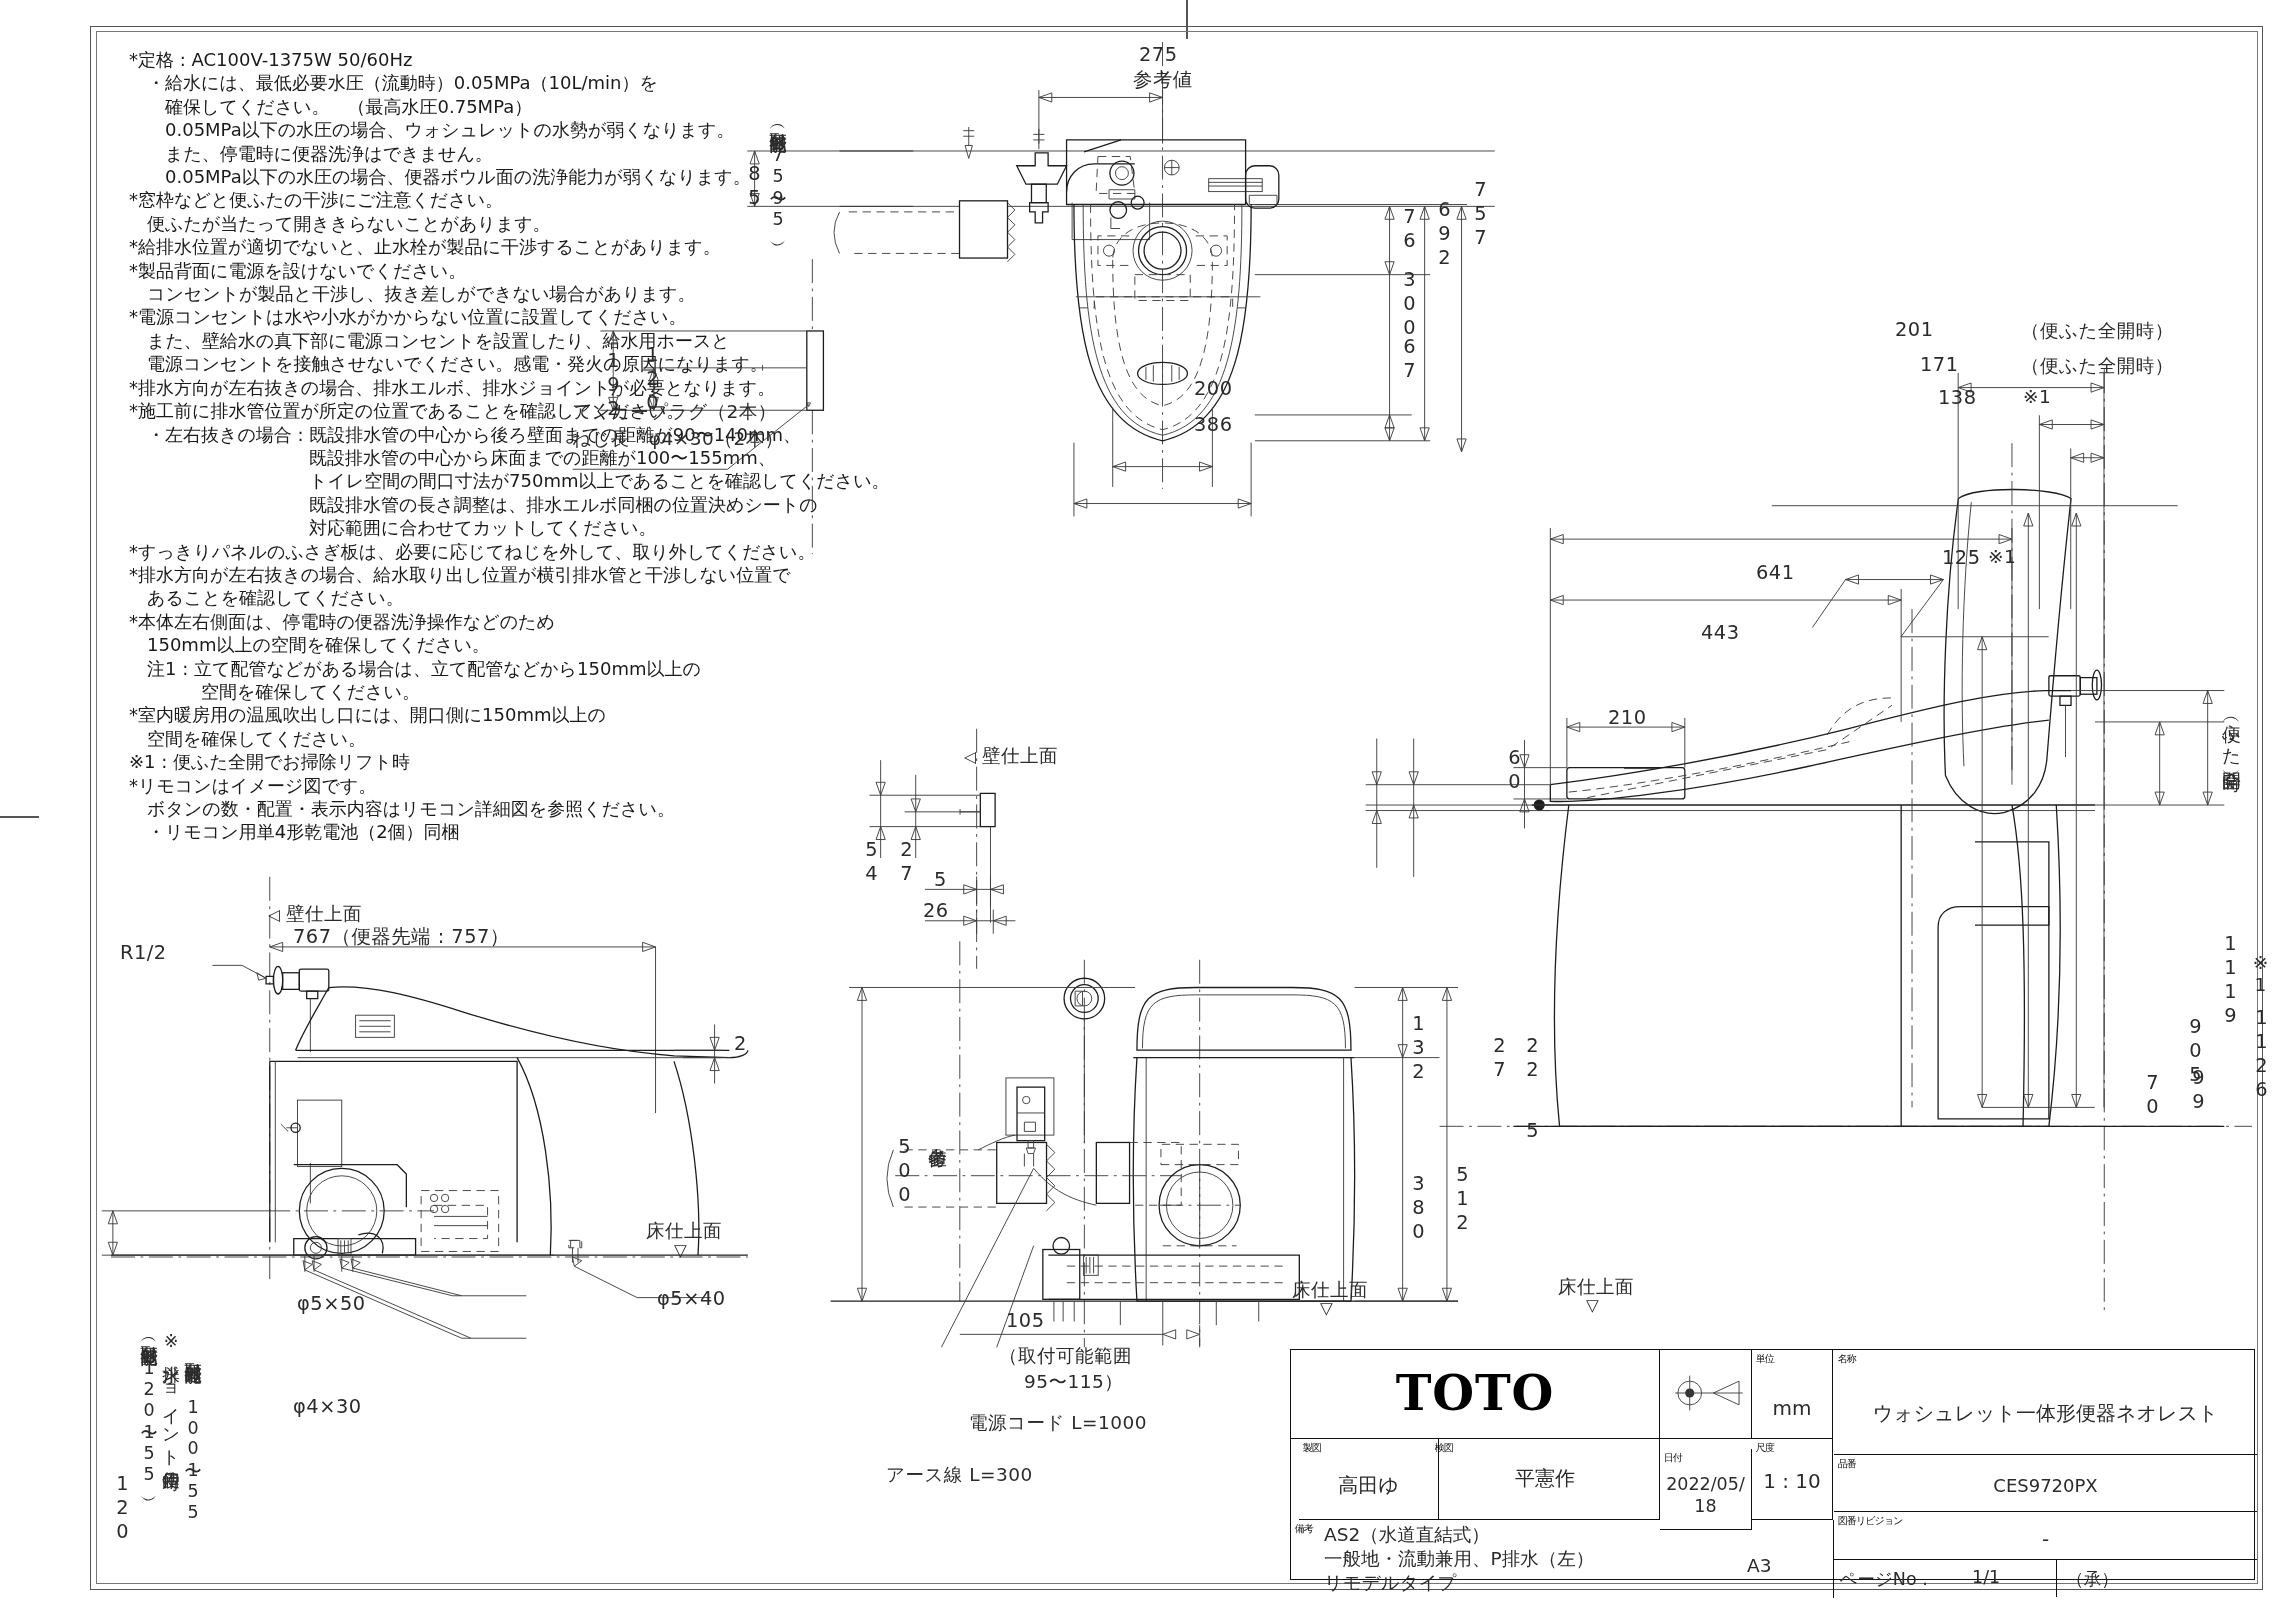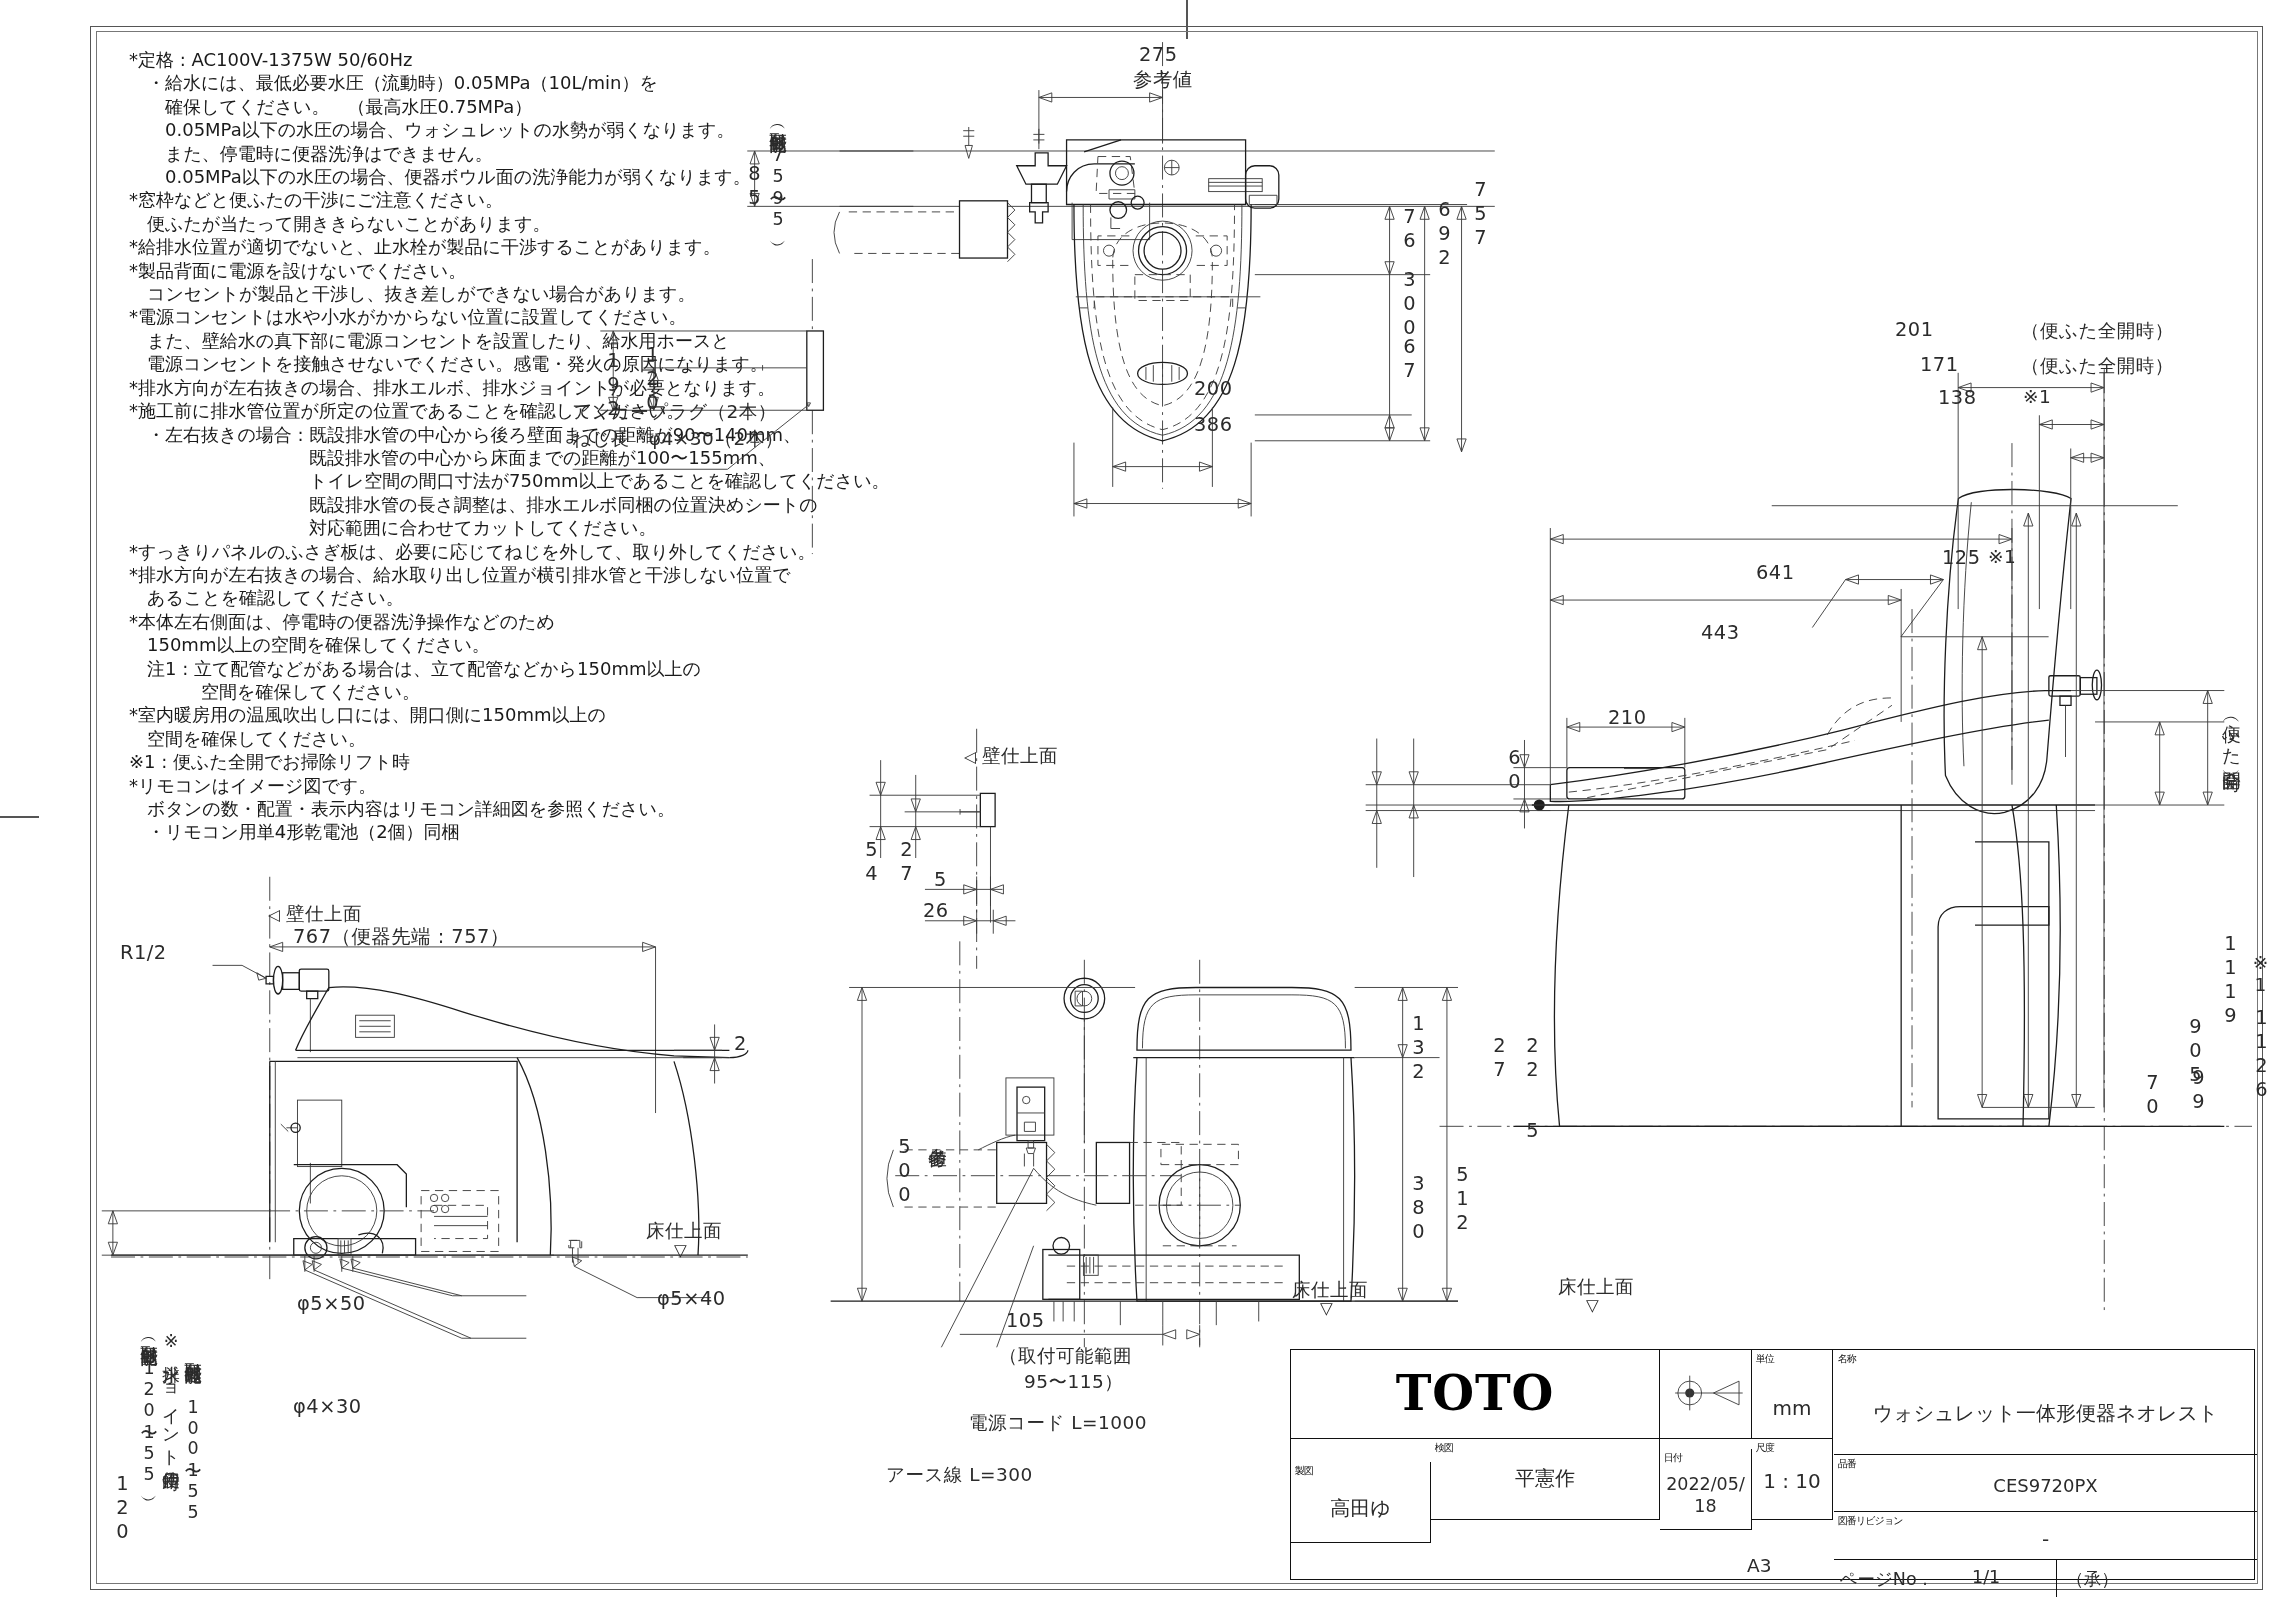--- a/index.html
+++ b/index.html
@@ -552,36 +552,42 @@
         <circle cx="18" cy="23" r="5" fill="#333"></circle>
         <path class="stkT" d="M18 4 L18 42 M2 23 L38 23"></path>
         <path class="stkT" d="M44 23 L72 10 L72 36 Z"></path>
         <path class="stkT" d="M38 23 L76 23"></path>
       </svg>
     </div>
     <div class="cell" style="left:461px;top:0;width:81px;height:89px;">
       <div class="lbl">単位</div>
       <div class="val" style="top:46px;">mm</div>
     </div>
-    <div class="cell" style="left:0;top:89px;width:140px;height:81px;margin-top:23px;">
+    <div class="cell" style="left:8px;top:89px;width:140px;height:81px;">
       <div class="lbl">製図</div>
       <div class="val" style="top:33px;">高田ゆ</div>
     </div>
     <div class="cell" style="left:140px;top:89px;width:229px;height:81px;">
       <div class="lbl">検図</div>
       <div class="val" style="top:26px;">平憲作</div>
     </div>
     <div class="cell" style="left:369px;top:99px;width:92px;height:81px;">
       <div class="lbl">日付</div>
       <div class="val" style="top:24px;font-size:17.5px;line-height:22px;word-break:break-all;padding:0 2.8px;box-sizing:border-box;">2022/05/18</div>
     </div>
     <div class="cell" style="left:461px;top:89px;width:81px;height:81px;">
       <div class="lbl">尺度</div>
       <div class="val" style="top:29.5px;">1 : 10</div>
     </div>
+    <div class="cell" style="left:0;top:170px;width:543px;height:78px;border-bottom:none;">
+      <div class="lbl">備考</div>
+      <div style="position:absolute;left:33px;top:1.8px;font-size:18.5px;color:#2b2b2b;">AS2（水道直結式）</div>
+      <div style="position:absolute;left:33px;top:26px;font-size:18.5px;color:#2b2b2b;">一般地・流動兼用、P排水（左）</div>
+      <div style="position:absolute;left:33px;top:50px;font-size:18.5px;color:#2b2b2b;">リモデルタイプ</div>
+    </div>
     <div style="position:absolute;left:456px;top:205px;font-size:18.5px;color:#2b2b2b;">A3</div>
 
     <div class="cell" style="left:543px;top:0;width:423px;height:105px;border-right:none;">
       <div class="lbl">名称</div>
       <div class="val" style="top:50px;font-size:20px;">ウォシュレット一体形便器ネオレスト</div>
     </div>
     <div class="cell" style="left:543px;top:105px;width:423px;height:57px;border-right:none;">
       <div class="lbl">品番</div>
       <div class="val" style="top:20px;font-size:18px;">CES9720PX</div>
     </div>

